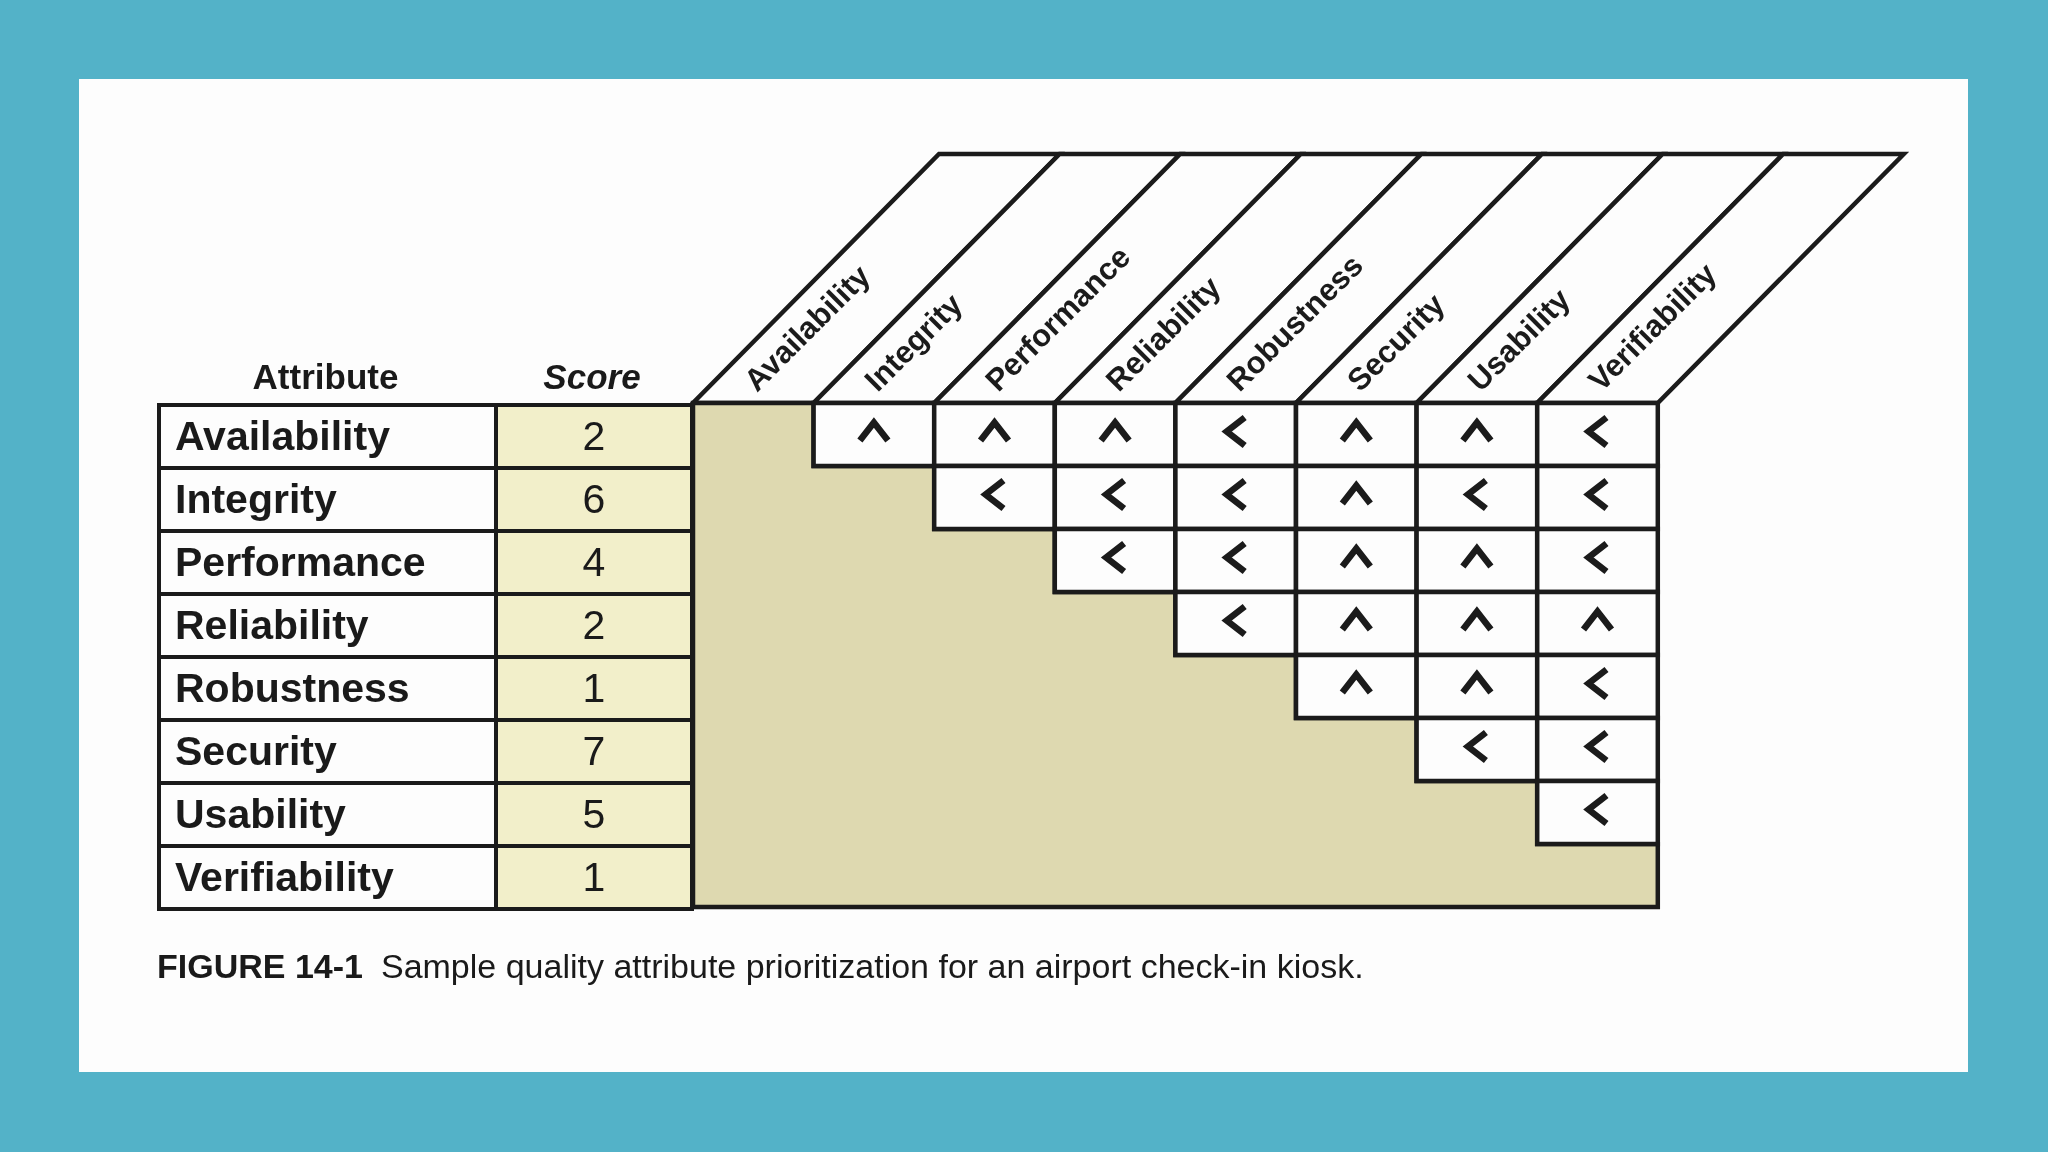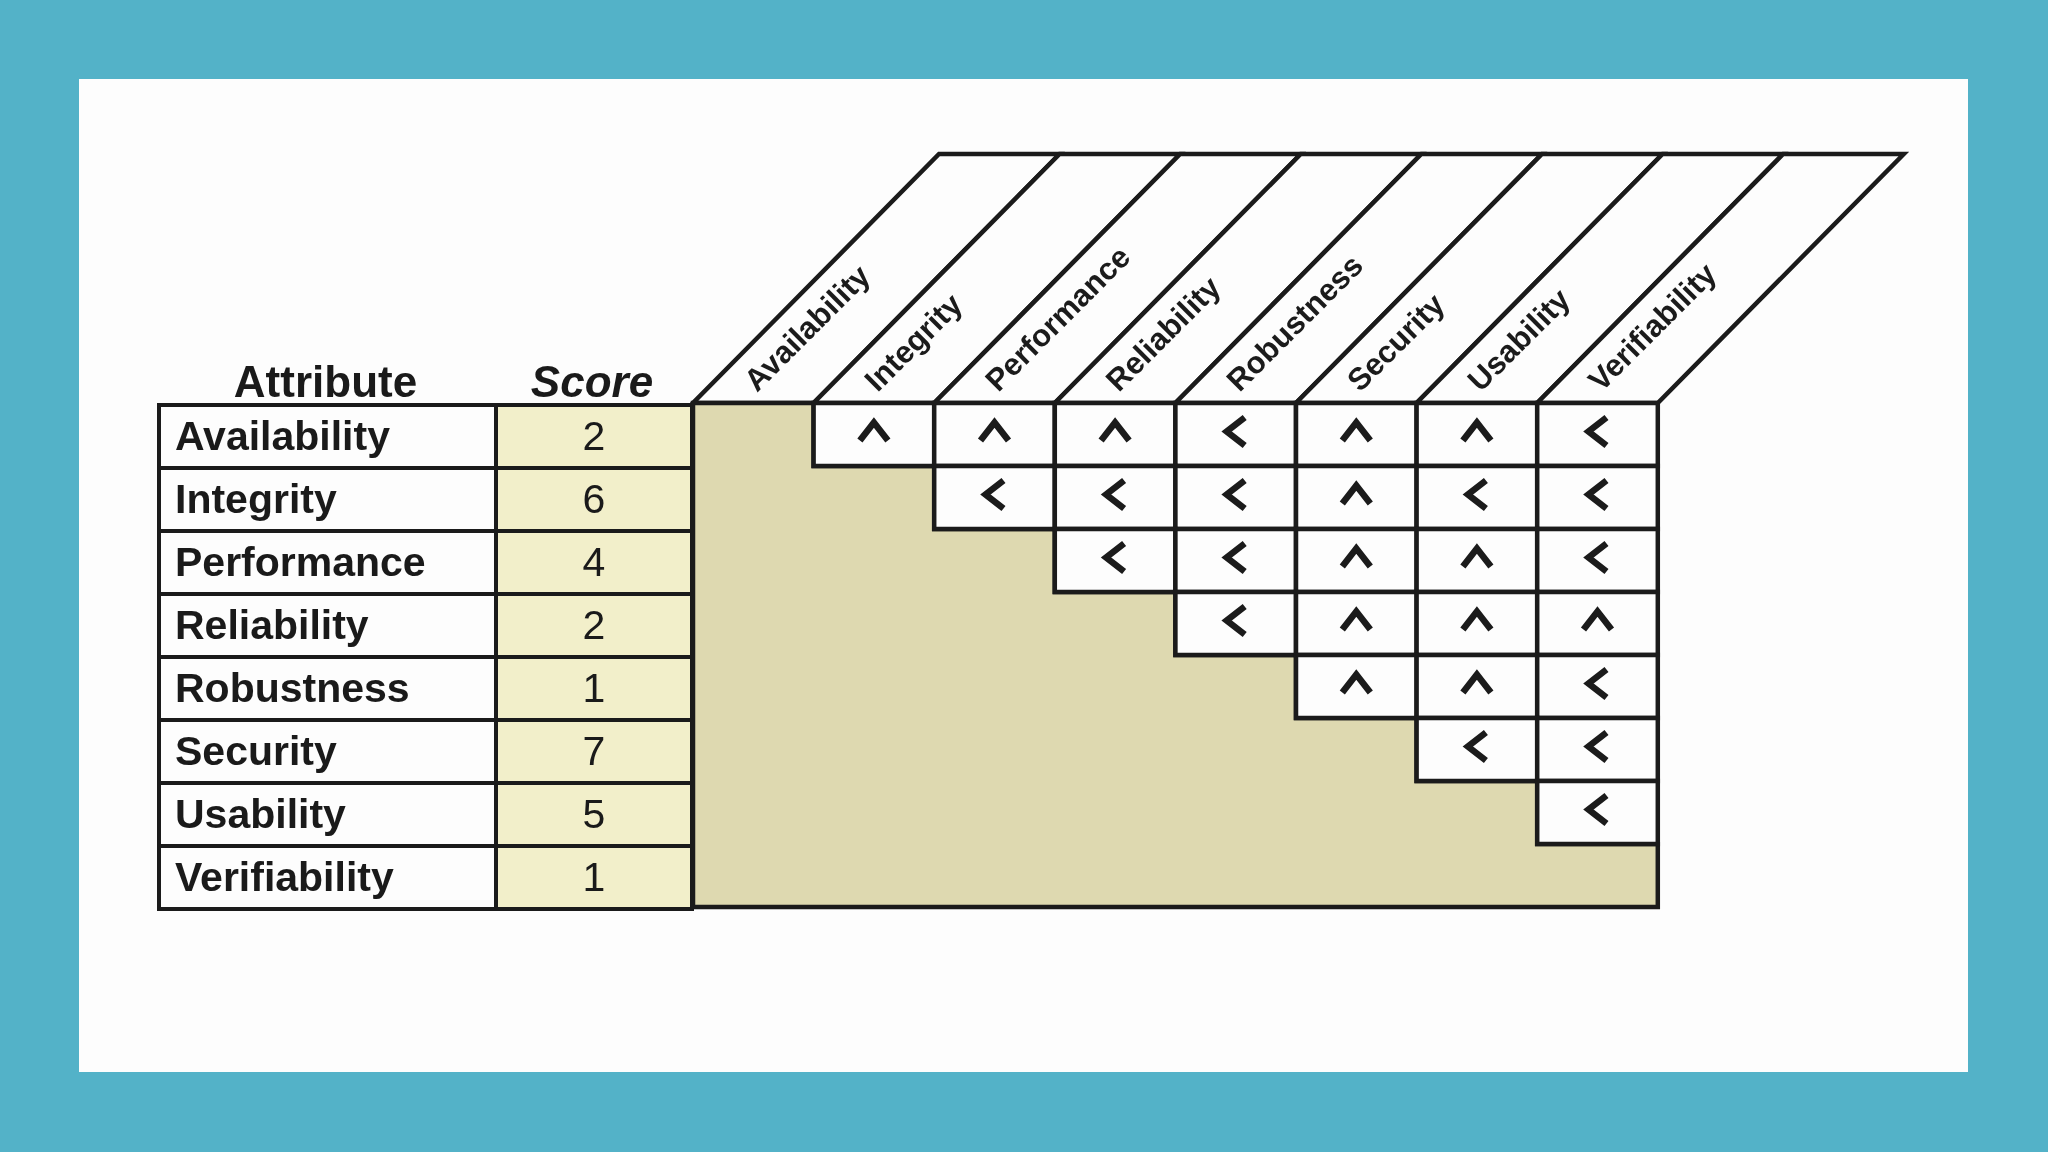--- a/index.html
+++ b/index.html
@@ -7,21 +7,21 @@
     width:2048px;height:1152px;position:relative;overflow:hidden;
     background:#53b2c8;
     font-family:"Liberation Sans", sans-serif;
     color:#1a1a1a;
   }
   .page{
     position:absolute;left:79px;top:79px;width:1889px;height:993px;
     background:#fdfdfd;
   }
   .col-header{
-    position:absolute;top:278px;font-size:44px;font-weight:700;
+    position:absolute;top:278px;font-size:35px;font-weight:700;
     text-align:center;white-space:nowrap;
   }
   .attr-header{left:78px;width:337px;}
   .score-header{left:415px;width:196px;font-style:italic;}
   table.attr-table{
     position:absolute;left:78px;top:324px;
     border-collapse:collapse;table-layout:fixed;
   }
   table.attr-table td{
     border:4px solid #1b1b1b;height:63px;box-sizing:border-box;
@@ -149,14 +149,17 @@
       <text transform="translate(67, 242) rotate(-45)" font-size="31" font-weight="700" fill="#1b1b1b" font-family="&quot;Liberation Sans&quot;, sans-serif">Availability</text>
       <text transform="translate(187.6, 242) rotate(-45)" font-size="31" font-weight="700" fill="#1b1b1b" font-family="&quot;Liberation Sans&quot;, sans-serif">Integrity</text>
       <text transform="translate(308.2, 242) rotate(-45)" font-size="31" font-weight="700" fill="#1b1b1b" font-family="&quot;Liberation Sans&quot;, sans-serif">Performance</text>
       <text transform="translate(428.79999999999995, 242) rotate(-45)" font-size="31" font-weight="700" fill="#1b1b1b" font-family="&quot;Liberation Sans&quot;, sans-serif">Reliability</text>
       <text transform="translate(549.4, 242) rotate(-45)" font-size="31" font-weight="700" fill="#1b1b1b" font-family="&quot;Liberation Sans&quot;, sans-serif">Robustness</text>
       <text transform="translate(670, 242) rotate(-45)" font-size="31" font-weight="700" fill="#1b1b1b" font-family="&quot;Liberation Sans&quot;, sans-serif">Security</text>
       <text transform="translate(790.5999999999999, 242) rotate(-45)" font-size="31" font-weight="700" fill="#1b1b1b" font-family="&quot;Liberation Sans&quot;, sans-serif">Usability</text>
       <text transform="translate(911.1999999999999, 242) rotate(-45)" font-size="31" font-weight="700" fill="#1b1b1b" font-family="&quot;Liberation Sans&quot;, sans-serif">Verifiability</text>
     </svg>
 
+  <div class="caption">
+    <span class="cap-label">FIGURE 14-1</span><span>Sample quality attribute prioritization for an airport check-in kiosk.</span>
+  </div>
 
 </div>
 
 </body></html>

